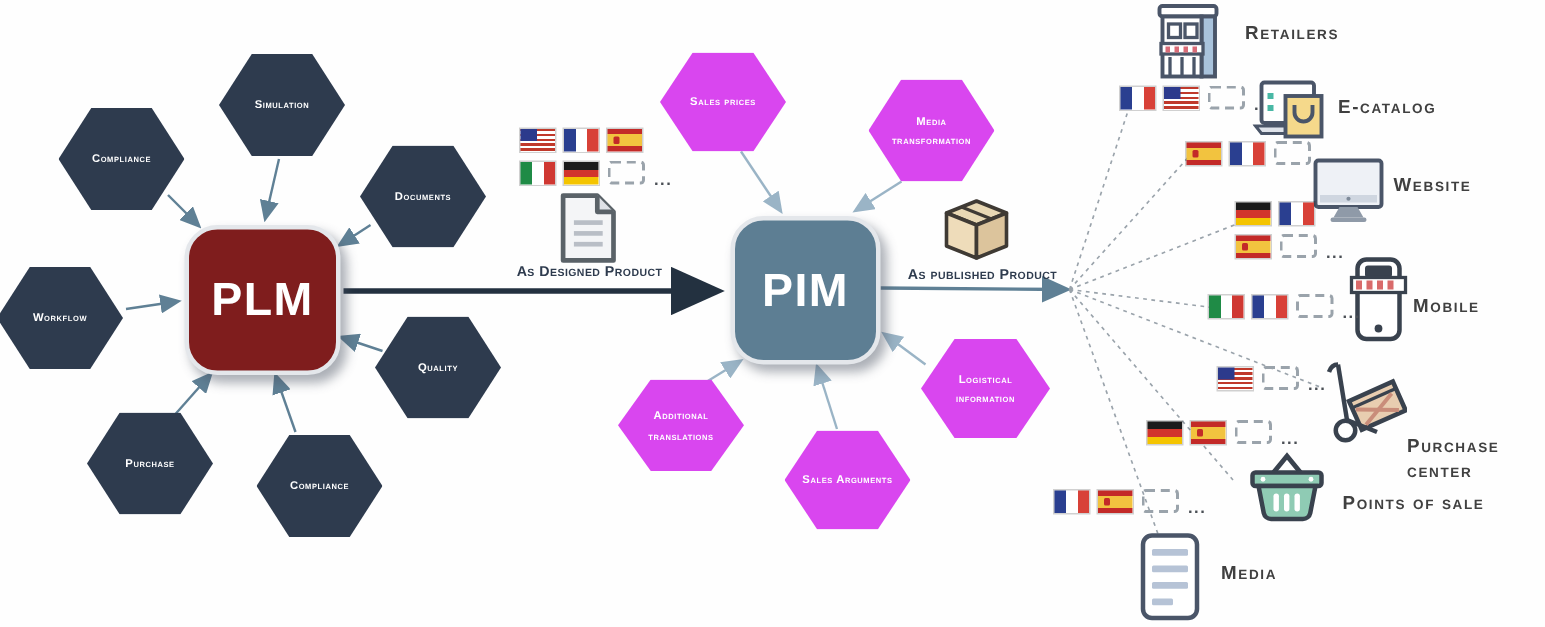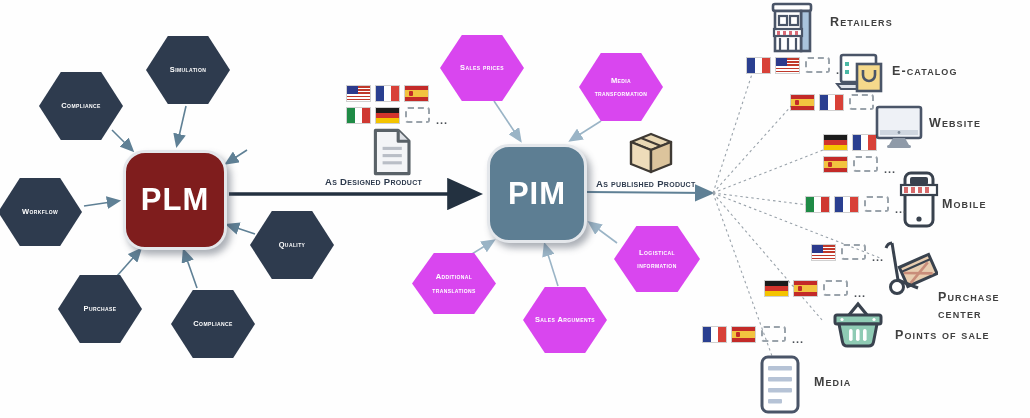--- a/index.html
+++ b/index.html
@@ -26,21 +26,21 @@
   .hex-dark{background:#2e3b4e;}
   .hex-steel{background:#d946ef;}
   .hex .hx-label{
     font-variant:small-caps;font-weight:bold;color:#fff;font-size:7.5px;
     letter-spacing:.4px;line-height:1.8;padding:0 7px;
   }
 
   
   .prod-label{
     position:absolute;font-variant:small-caps;font-weight:bold;font-size:9.5px;color:#2e3b4e;
-    letter-spacing:.3px;white-space:nowrap;
+    text-align:center;letter-spacing:.3px;white-space:nowrap;
   }
   .chan-label{
     position:absolute;font-variant:small-caps;font-weight:600;font-size:12.5px;color:#404040;
     letter-spacing:1.1px;white-space:nowrap;
   }
   .chan-label.wrap{white-space:normal;line-height:1.35;margin-top:40px;}
 
   
   .flags{position:absolute;display:flex;flex-direction:column;}
   .flag-row{display:flex;align-items:center;gap:6px;margin-bottom:6px;}
@@ -100,20 +100,23 @@
     <line x1="713" y1="193" x2="880" y2="258" stroke="#9aa3ab" stroke-width="1.1" stroke-dasharray="2.5,3"></line>
     <line x1="713" y1="193" x2="822" y2="320" stroke="#9aa3ab" stroke-width="1.1" stroke-dasharray="2.5,3"></line>
     <line x1="713" y1="193" x2="772" y2="356" stroke="#9aa3ab" stroke-width="1.1" stroke-dasharray="2.5,3"></line>
   </svg>
 
   <div class="hex hex-dark" style="left:146px;top:36px;width:84px;height:68px">
       <span class="hx-label">Simulation</span>
     </div>
   <div class="hex hex-dark" style="left:39px;top:72px;width:84px;height:68px">
       <span class="hx-label">Compliance</span>
+    </div>
+  <div class="hex hex-dark" style="left:240px;top:97px;width:84px;height:68px">
+      <span class="hx-label">Documents</span>
     </div>
   <div class="hex hex-dark" style="left:-2px;top:178px;width:84px;height:68px">
       <span class="hx-label">Workflow</span>
     </div>
   <div class="hex hex-dark" style="left:58px;top:275px;width:84px;height:68px">
       <span class="hx-label">Purchase</span>
     </div>
   <div class="hex hex-dark" style="left:250px;top:211px;width:84px;height:68px">
       <span class="hx-label">Quality</span>
     </div>

